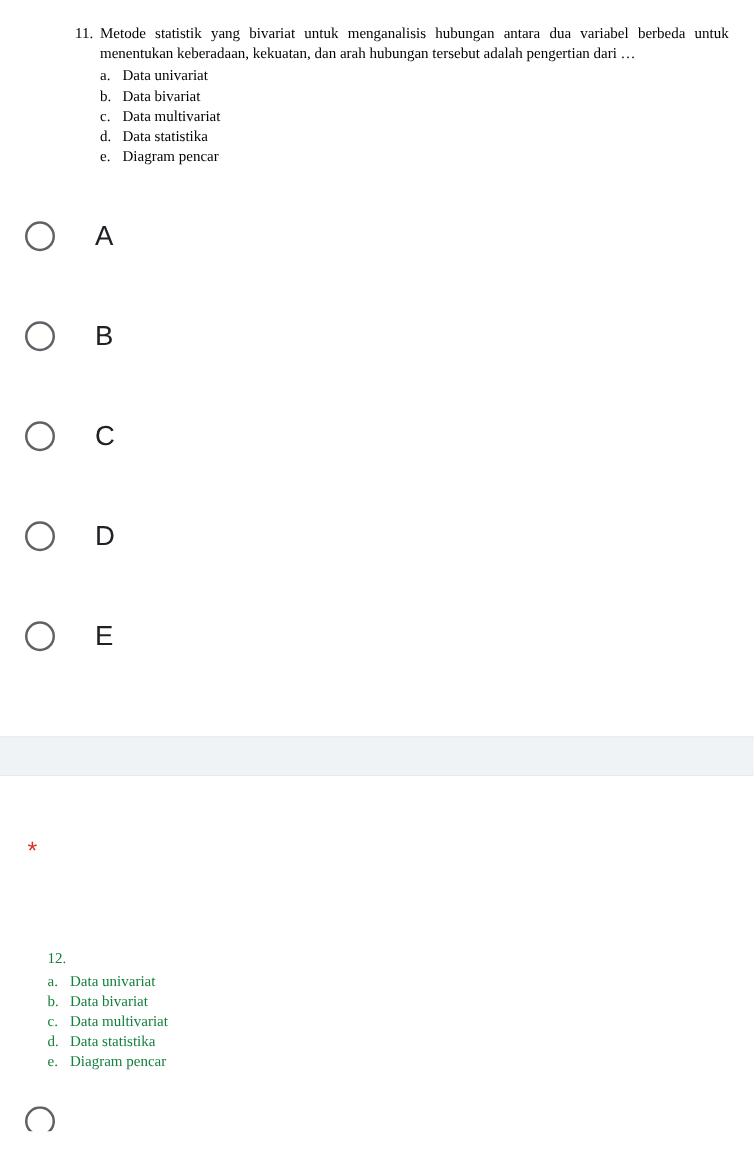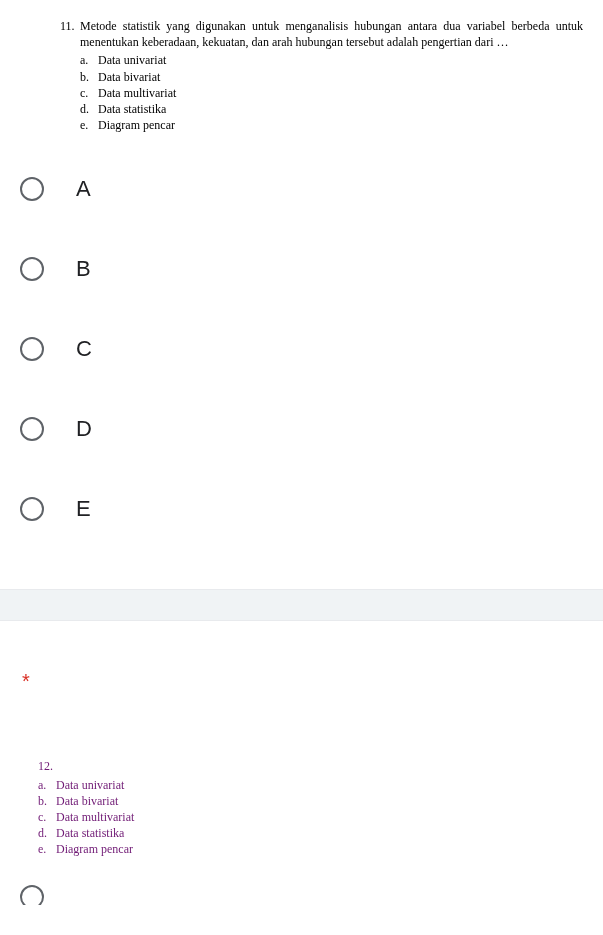--- a/index.html
+++ b/index.html
@@ -106,21 +106,21 @@
     color: #d93025;
     font-size: 20px;
     font-family: Arial, sans-serif;
     line-height: 1;
   }
 
   .q12-image {
     padding: 66px 20px 4px 38px;
     font-family: "Times New Roman", Times, serif;
     font-size: 12px;
-    color: #701a75;
+    color: #15803d;
     line-height: 1.35;
   }
 
   .partial-option {
     display: flex;
     align-items: flex-start;
     padding-left: 12px;
     margin-top: 24px;
     height: 20px;
     overflow: hidden;
@@ -137,21 +137,21 @@
 </style>
 </head>
 <body>
 
 <div class="question-card">
 
   <div class="question-image">
     <div class="q-row">
       <div class="q-num">11.</div>
       <div class="q-body">
-        <div class="q11-stem">Metode statistik yang digunakan untuk menganalisis hubungan antara dua variabel berbeda untuk menentukan keberadaan, kekuatan, dan arah hubungan tersebut adalah pengertian dari …</div>
+        <div class="q11-stem">Metode statistik yang bivariat untuk menganalisis hubungan antara dua variabel berbeda untuk menentukan keberadaan, kekuatan, dan arah hubungan tersebut adalah pengertian dari …</div>
         <div class="q-opts">
           <div class="opt">
             <span class="ltr">a.</span>
             <span>Data univariat</span>
           </div>
           <div class="opt">
             <span class="ltr">b.</span>
             <span>Data bivariat</span>
           </div>
           <div class="opt">

